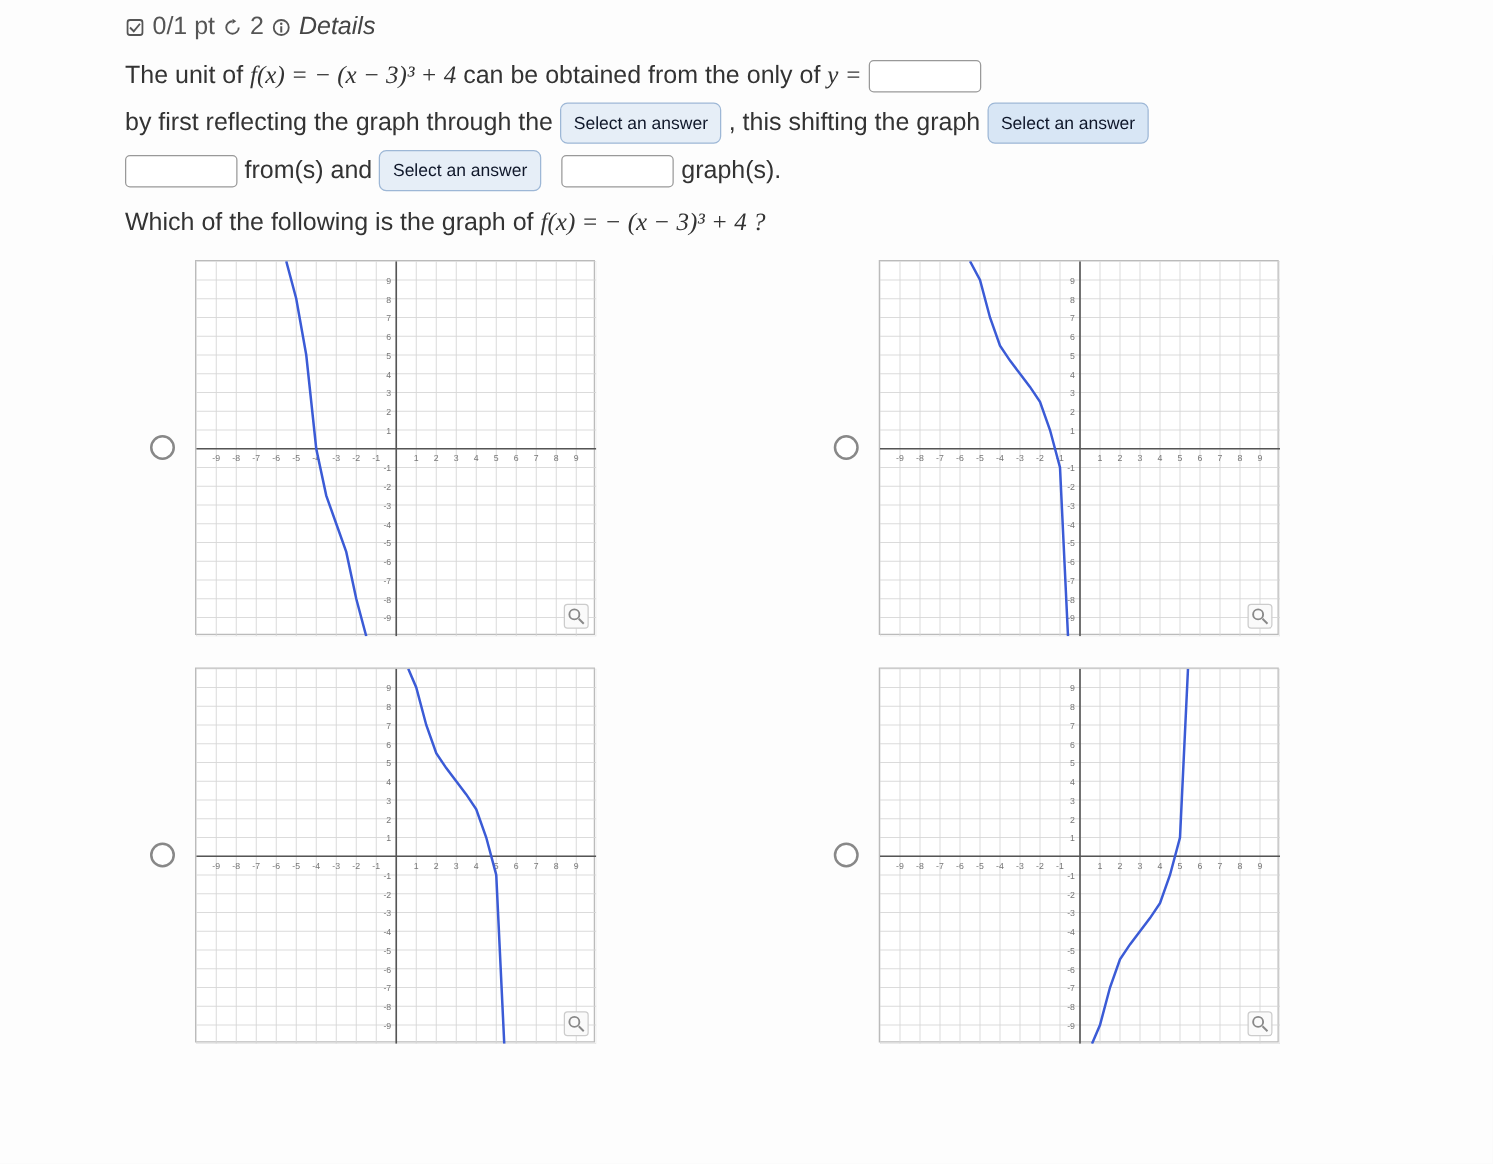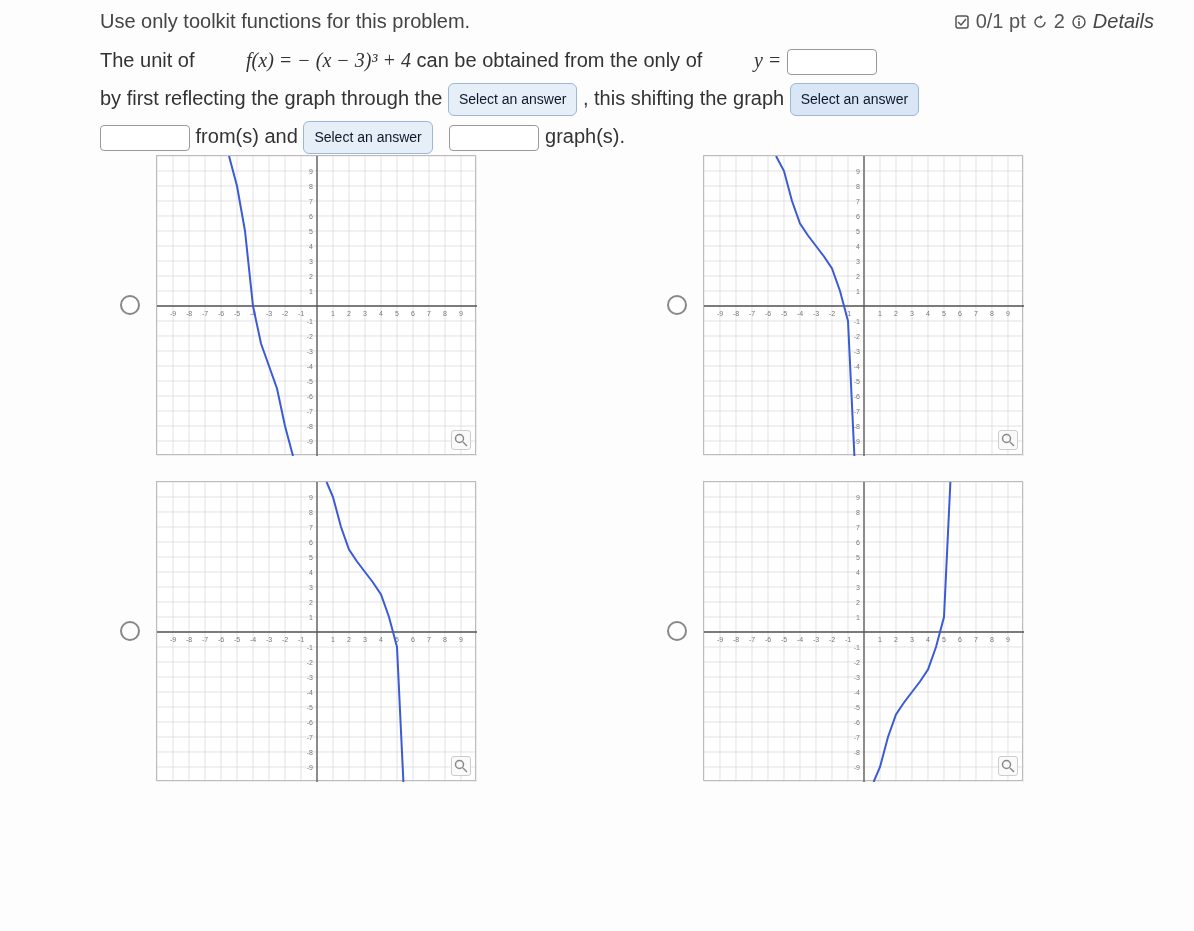--- a/index.html
+++ b/index.html
@@ -46,21 +46,20 @@
     font-style: italic;
   }
   .problem {
     font-size: 20px;
     color: #333;
     line-height: 1.9;
   }
   .math {
     font-family: "Times New Roman", serif;
     font-style: italic;
-    margin-left: 46px;
   }
   .input-blank {
     display: inline-block;
     width: 90px;
     height: 26px;
     border: 1px solid #999;
     border-radius: 4px;
     vertical-align: middle;
     background: #fff;
   }
@@ -126,21 +125,20 @@
     border:1px solid #ccc;
     border-radius:3px;
   }
 </style>
 </head>
 <body>
 
 <div class="page">
 
   <div class="topbar">
-    <div class="instruction">Use only toolkit functions for this problem.</div>
     <div class="meta">
       <span class="icon">
         <svg width="14" height="14" viewBox="0 0 14 14">
             <rect x="1" y="1" width="12" height="12" rx="2" fill="none" stroke="#555" stroke-width="1.5"></rect>
             <path d="M3 7 L6 10 L11 4" fill="none" stroke="#555" stroke-width="1.5"></path>
           </svg>
       </span>
       <span>0/1 pt</span>
       <span class="icon">
         <svg width="14" height="14" viewBox="0 0 14 14">
@@ -173,20 +171,24 @@
     <span class="select-pill alt">Select an answer</span>
     <br>
     <span class="input-blank"></span>
     <span>from(s) and </span>
     <span class="select-pill">Select an answer</span>
     &nbsp;
     <span class="input-blank"></span>
     <span>graph(s).</span>
   </div>
 
+  <div class="question">
+    <span>Which of the following is the graph of </span>
+    <span class="math">f(x) = − (x − 3)³ + 4 ?</span>
+  </div>
 
   <div class="options">
     <div class="option">
       <div class="radio"></div>
       <div class="graph">
         <svg width="320" height="300">
             <line x1="0" x2="0" y1="0" y2="300" stroke="#d6d6d6" stroke-width="0.7"></line>
             <line x1="16" x2="16" y1="0" y2="300" stroke="#d6d6d6" stroke-width="0.7"></line>
             <line x1="32" x2="32" y1="0" y2="300" stroke="#d6d6d6" stroke-width="0.7"></line>
             <line x1="48" x2="48" y1="0" y2="300" stroke="#d6d6d6" stroke-width="0.7"></line>

